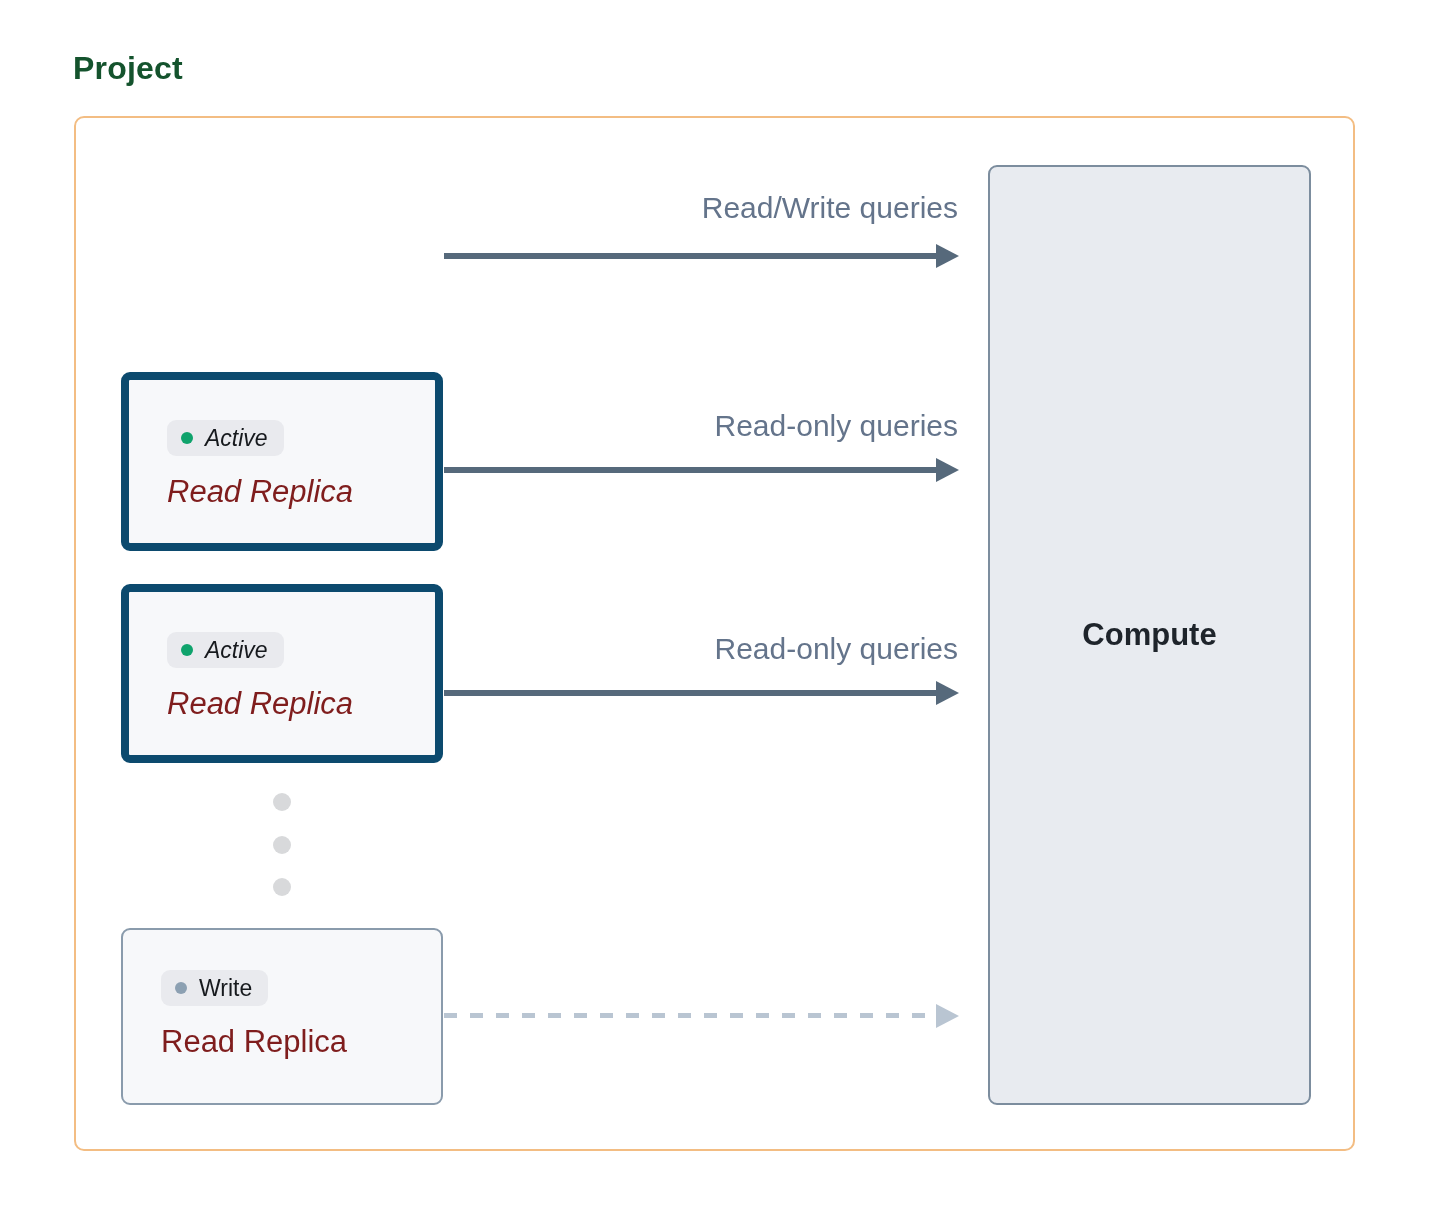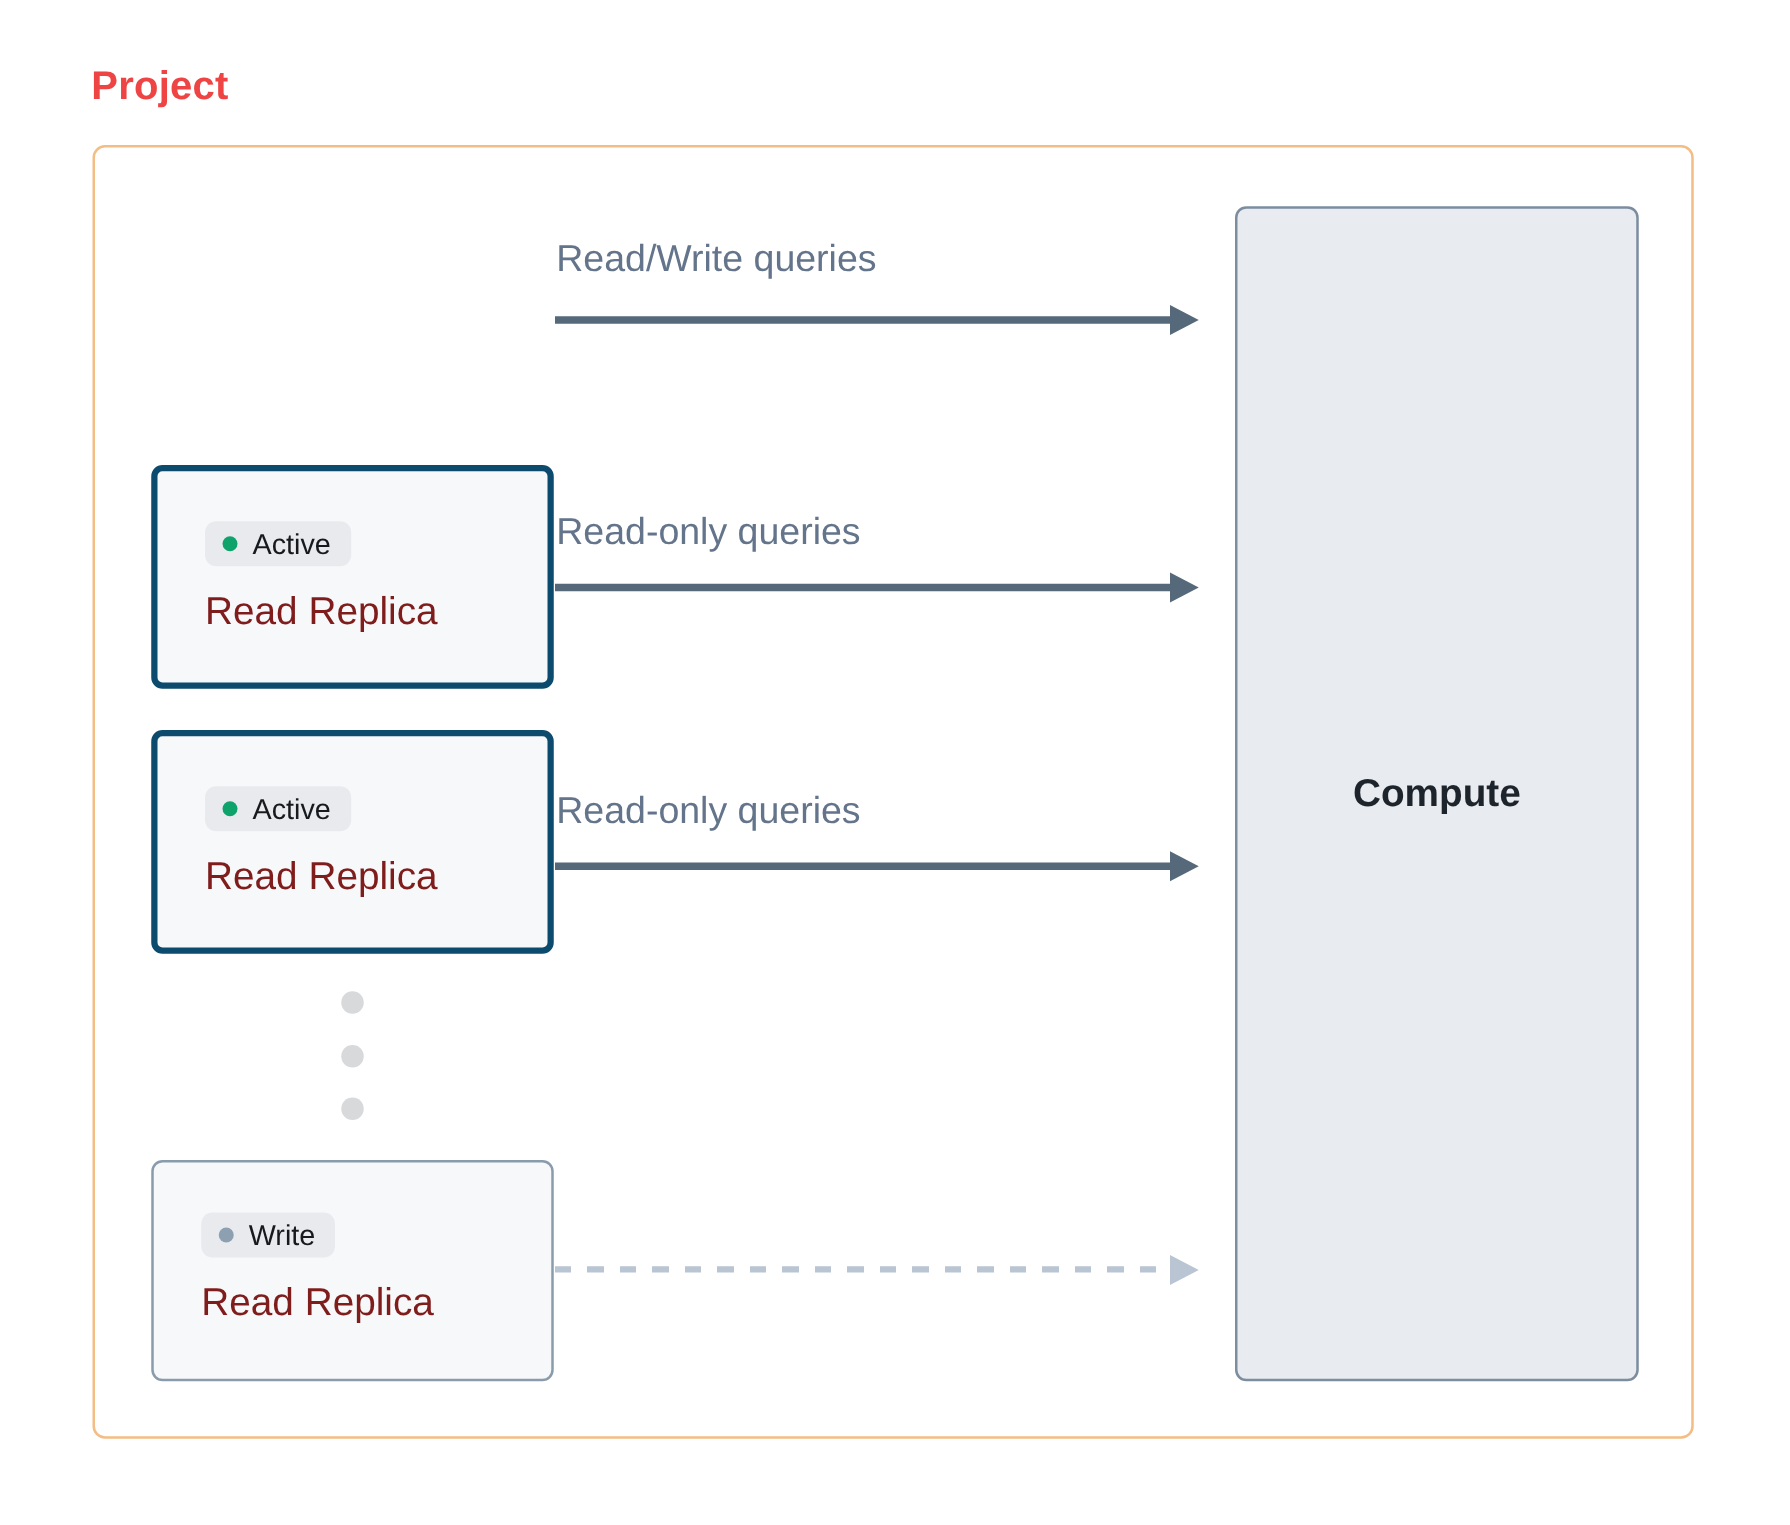--- a/index.html
+++ b/index.html
@@ -14,21 +14,21 @@
     height: 1220px;
     background: #ffffff;
     overflow: hidden;
   }
   .page-title {
     position: absolute;
     left: 73px;
     top: 50px;
     font-size: 32px;
     font-weight: 700;
-    color: #ef4444;
+    color: #14532d;
     letter-spacing: 0.2px;
   }
   .project-container {
     position: absolute;
     left: 74px;
     top: 116px;
     width: 1281px;
     height: 1035px;
     border: 2px solid #F3BD83;
     border-radius: 10px;
@@ -59,21 +59,22 @@
     color: #1E242B;
   }
   .replica-node {
     left: 121px;
     width: 322px;
     height: 179px;
     background: #F7F8FA;
     padding: 40px 0 0 38px;
   }
   .replica-active {
-    border: 5px solid #0c4a6e;
+    border: 8px solid #0c4a6e;
+    font-style: italic;
   }
   .replica-idle {
     border: 2px solid #8A9BAC;
     height: 177px;
   }
   .rr1 { top: 372px; }
   .rr2 { top: 584px; }
   .rr-idle { top: 928px; }
   .status-badge {
     display: inline-flex;
@@ -113,21 +114,21 @@
   }
   .storage-label {
     font-size: 31px;
     font-weight: 700;
     color: #1E242B;
   }
   .edge-label {
     position: absolute;
     left: 445px;
     width: 513px;
-    text-align: left;
+    text-align: right;
     font-size: 30px;
     color: #64748B;
   }
   .lbl1 { top: 191px; }
   .lbl2 { top: 409px; }
   .lbl3 { top: 632px; }
   .arrow-line {
     position: absolute;
     left: 444px;
     width: 493px;

